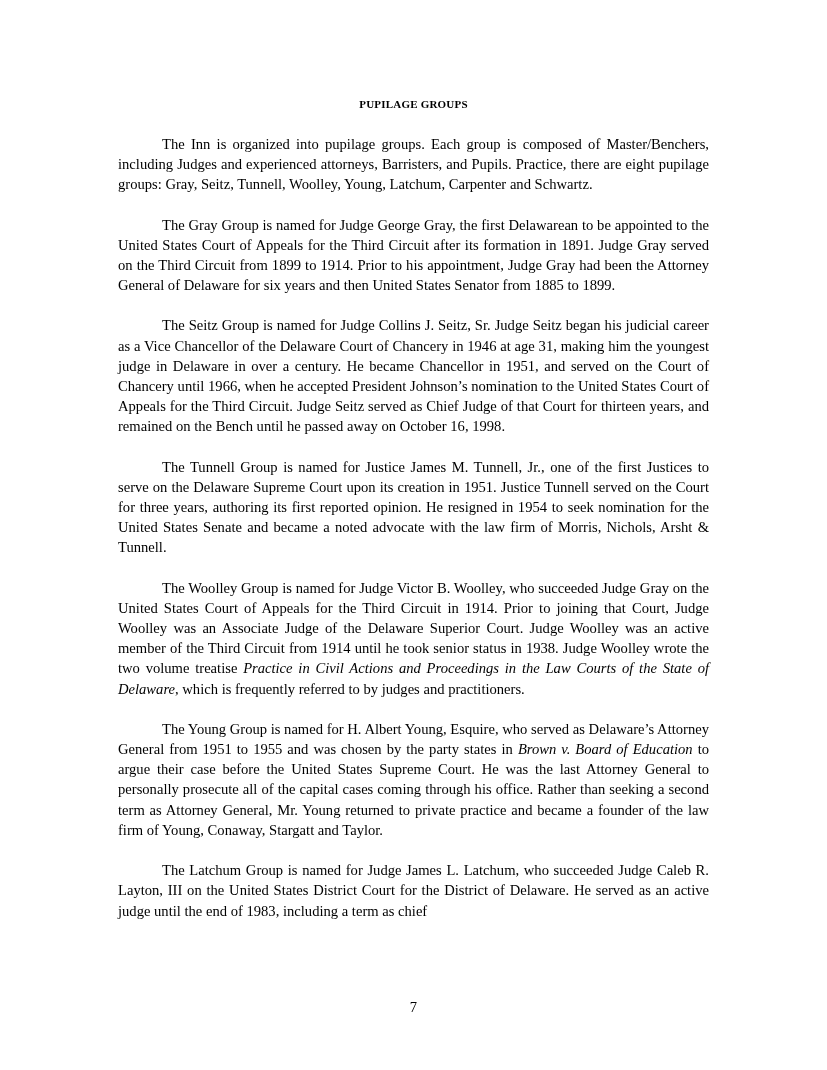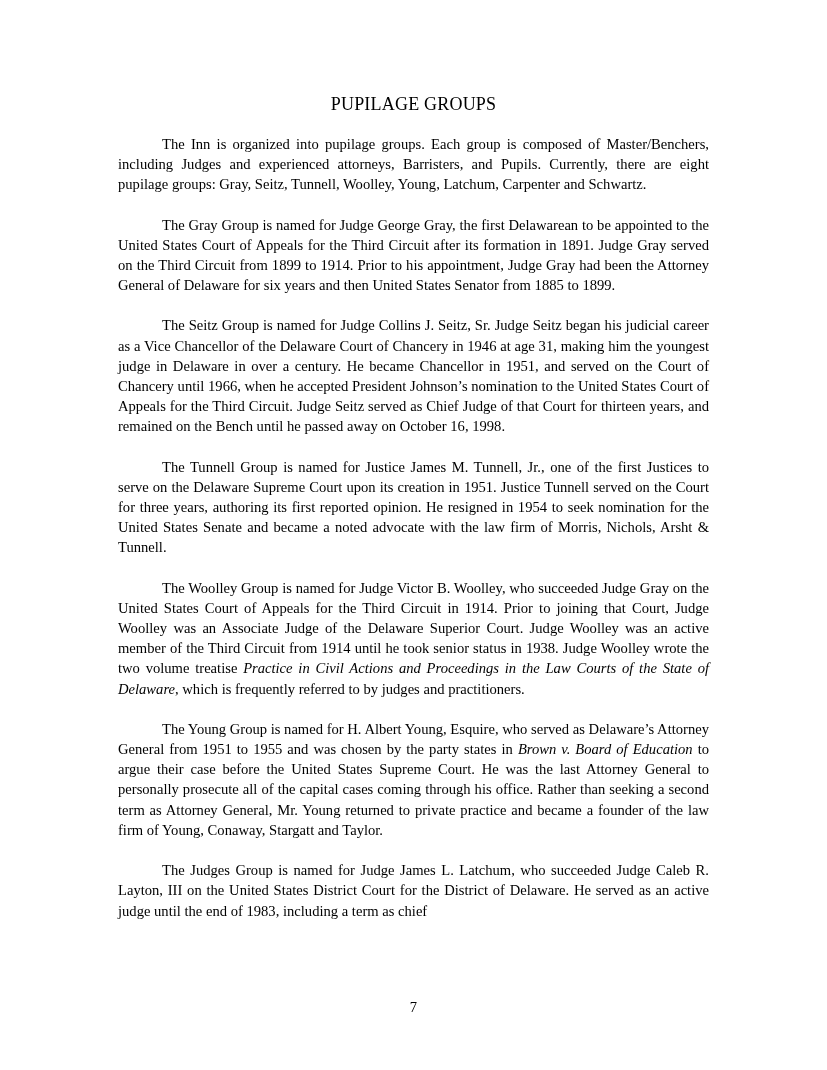--- a/index.html
+++ b/index.html
@@ -23,22 +23,22 @@
     height: 1070px;
     background: #ffffff;
   }
   .content {
     position: absolute;
     left: 118px;
     top: 94px;
     width: 591px;
   }
   .doc-title {
-    font-size: 18px;
-    font-weight: normal;
+    font-size: 11px;
+    font-weight: bold;
     text-align: center;
     letter-spacing: 0.2px;
     line-height: 20px;
     margin: 0 0 20px 0;
   }
   p.para {
     font-size: 14.6px;
     line-height: 20.2px;
     text-align: justify;
     text-justify: inter-word;
@@ -62,23 +62,23 @@
     line-height: 18px;
   }
 </style>
 </head>
 <body>
 
 <div class="page">
   <div class="content">
     <h1 class="doc-title">PUPILAGE GROUPS</h1>
     <div>
-        <p class="para"><span>The Inn is organized into pupilage groups.  Each group is composed of Master/Benchers, including Judges and experienced attorneys, Barristers, and Pupils.  Currently, there are eight pupilage groups:  Gray, Seitz, Tunnell, Woolley, Young, Latchum, Carpenter and Schwartz.</span></p>
+        <p class="para"><span>The Inn is organized into pupilage groups.  Each group is composed of Master/Benchers, including Judges and experienced attorneys, Barristers, and Pupils.  Practice, there are eight pupilage groups:  Gray, Seitz, Tunnell, Woolley, Young, Latchum, Carpenter and Schwartz.</span></p>
         <p class="para"><span>The </span><span class="b">Gray Group</span><span> is named for Judge George Gray, the first Delawarean to be appointed to the United States Court of Appeals for the Third Circuit after its formation in 1891.  Judge Gray served on the Third Circuit from 1899 to 1914.  Prior to his appointment, Judge Gray had been the Attorney General of Delaware for six years and then United States Senator from 1885 to 1899.</span></p>
         <p class="para"><span>The </span><span class="b">Seitz Group</span><span> is named for Judge Collins J. Seitz, Sr.  Judge Seitz began his judicial career as a Vice Chancellor of the Delaware Court of Chancery in 1946 at age 31, making him the youngest judge in Delaware in over a century.  He became Chancellor in 1951, and served on the Court of Chancery until 1966, when he accepted President Johnson’s nomination to the United States Court of Appeals for the Third Circuit.  Judge Seitz served as Chief Judge of that Court for thirteen years, and remained on the Bench until he passed away on October 16, 1998.</span></p>
         <p class="para"><span>The </span><span class="b">Tunnell Group</span><span> is named for Justice James M. Tunnell, Jr., one of the first Justices to serve on the Delaware Supreme Court upon its creation in 1951.  Justice Tunnell served on the Court for three years, authoring its first reported opinion.  He resigned in 1954 to seek nomination for the United States Senate and became a noted advocate with the law firm of Morris, Nichols, Arsht &amp; Tunnell.</span></p>
         <p class="para"><span>The </span><span class="b">Woolley Group</span><span> is named for Judge Victor B. Woolley, who succeeded Judge Gray on the United States Court of Appeals for the Third Circuit in 1914.  Prior to joining that Court, Judge Woolley was an Associate Judge of the Delaware Superior Court.  Judge Woolley was an active member of the Third Circuit from 1914 until he took senior status in 1938.  Judge Woolley wrote the two volume treatise </span><span class="i">Practice in Civil Actions and Proceedings in the Law Courts of the State of Delaware</span><span>, which is frequently referred to by judges and practitioners.</span></p>
         <p class="para"><span>The </span><span class="b">Young Group</span><span> is named for H. Albert Young, Esquire, who served as Delaware’s Attorney General from 1951 to 1955 and was chosen by the party states in </span><span class="i">Brown v. Board of Education</span><span> to argue their case before the United States Supreme Court.  He was the last Attorney General to personally prosecute all of the capital cases coming through his office.  Rather than seeking a second term as Attorney General, Mr. Young returned to private practice and became a founder of the law firm of Young, Conaway, Stargatt and Taylor.</span></p>
-        <p class="para"><span>The </span><span class="b">Judges Group</span><span> is named for Judge James L. Latchum, who succeeded Judge Caleb R. Layton, III on the United States District Court for the District of Delaware.  He served as an active judge until the end of 1983, including a term as chief</span></p>
+        <p class="para"><span>The </span><span class="b">Latchum Group</span><span> is named for Judge James L. Latchum, who succeeded Judge Caleb R. Layton, III on the United States District Court for the District of Delaware.  He served as an active judge until the end of 1983, including a term as chief</span></p>
       </div>
   </div>
   <div class="folio">7</div>
 </div>
 
 </body></html>

